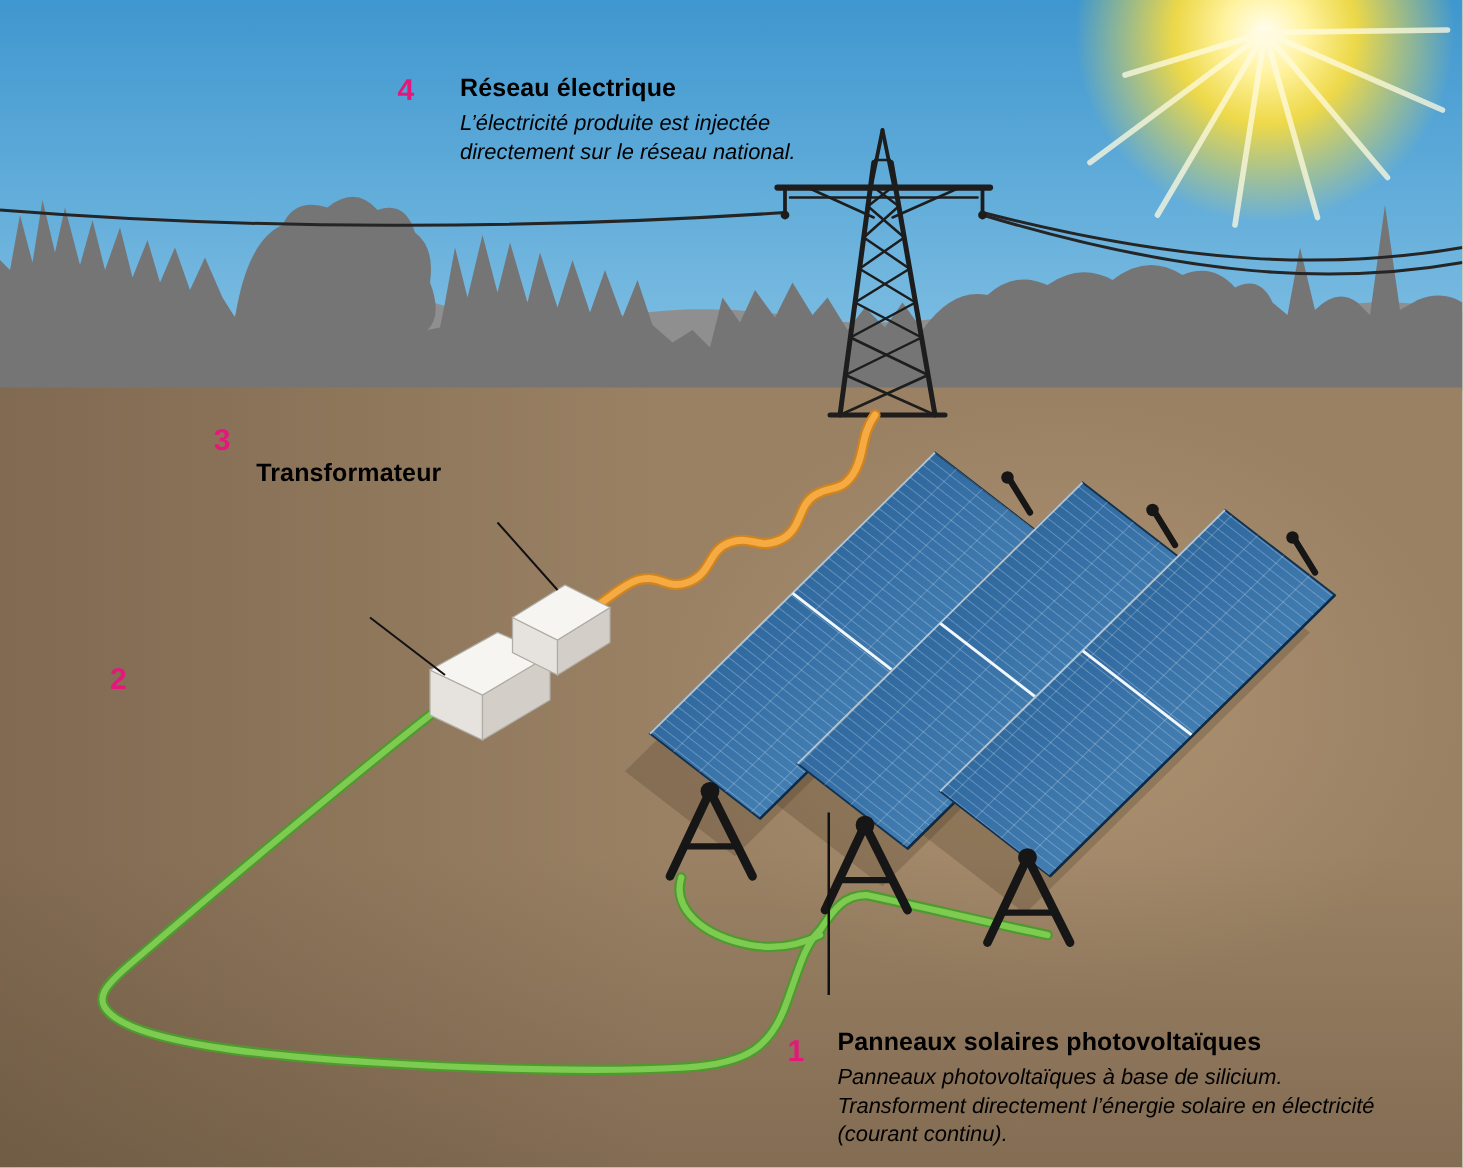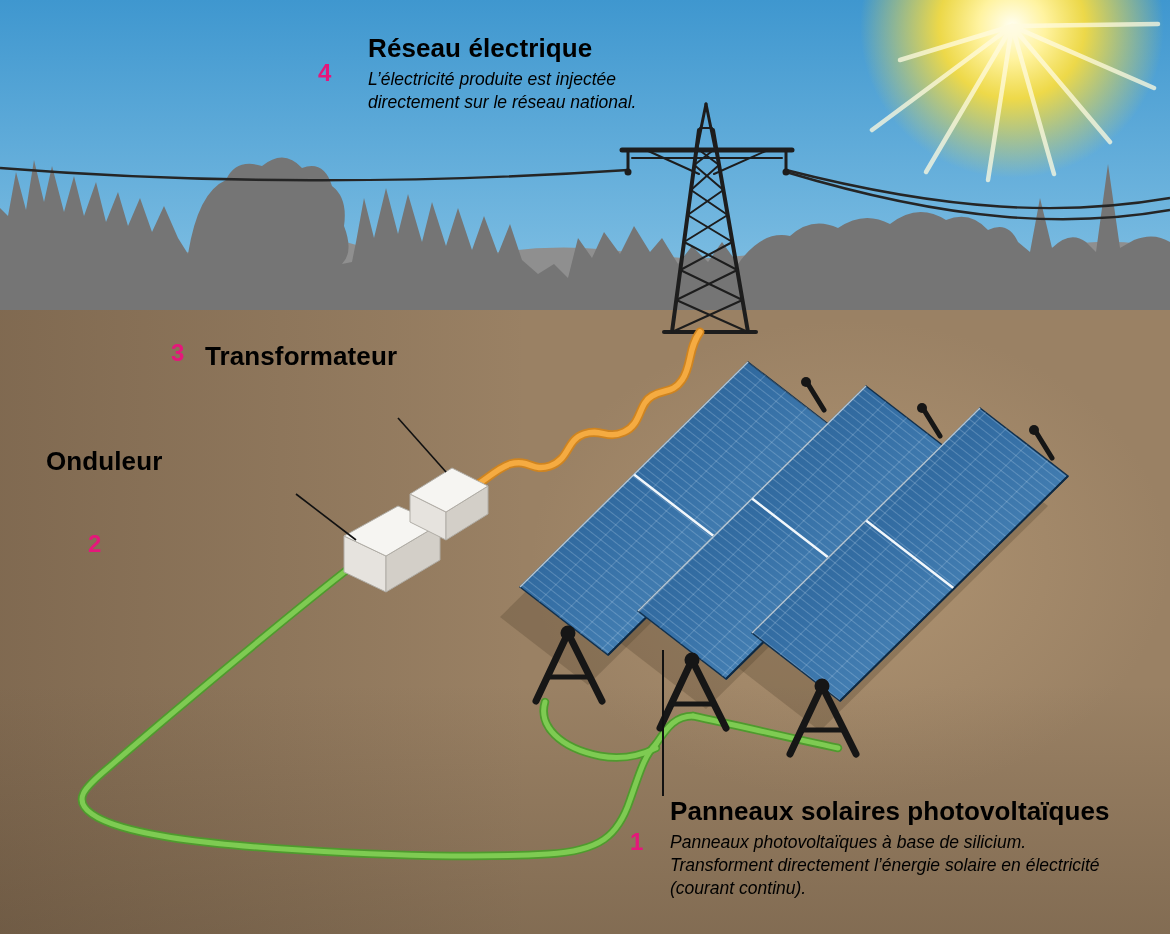--- a/index.html
+++ b/index.html
@@ -1,21 +1,21 @@
 <!DOCTYPE html>
 <html><head>
 <meta charset="utf-8">
 <style>
   * { margin:0; padding:0; box-sizing:border-box; }
   html,body { background:#ffffff; }
   body { font-family:"Liberation Sans","DejaVu Sans",sans-serif; }
   .stage { position:relative; width:1170px; height:934px; overflow:hidden; background:#9a8164; }
   .stage > svg { position:absolute; left:0; top:0; display:block; }
   .annotation { position:absolute; color:#000; }
-  .annotation .title { font-weight:bold; font-size:26px; letter-spacing:.1px; }
+  .annotation .title { font-weight:bold; font-size:20px; letter-spacing:.1px;margin-top:27px; }
   .annotation .desc { font-size:17.5px; line-height:1.32; margin-top:4px;font-style:italic; }
   .step-number { position:absolute; font-weight:bold; font-size:24px; color:#e5177b; }
 </style>
 </head>
 <body>
 
 <div class="stage">
 
 <svg width="1170" height="934" viewBox="0 0 1170 934">
   <defs>
@@ -244,21 +244,20 @@
     <div class="desc">L’électricité produite est injectée directement sur le réseau national.</div>
   </div>
 
   <div class="annotation" style="left:205px; top:341px; width:240px;">
     <span class="step-number" style="left:-34px; top:-2px;">3</span>
     <div class="title">Transformateur</div>
   </div>
 
   <div class="annotation" style="left:46px; top:446px; width:262px;">
     <span class="step-number" style="left:42px; top:84px;">2</span>
-    <div class="title">Onduleur</div>
   </div>
 
   <div class="annotation" style="left:670px; top:796px; width:460px;">
     <span class="step-number" style="left:-40px; top:32px;">1</span>
     <div class="title">Panneaux solaires photovoltaïques</div>
     <div class="desc">Panneaux photovoltaïques à base de silicium. Transforment directement l’énergie solaire en électricité (courant continu).</div>
   </div>
 
 </div>
 

